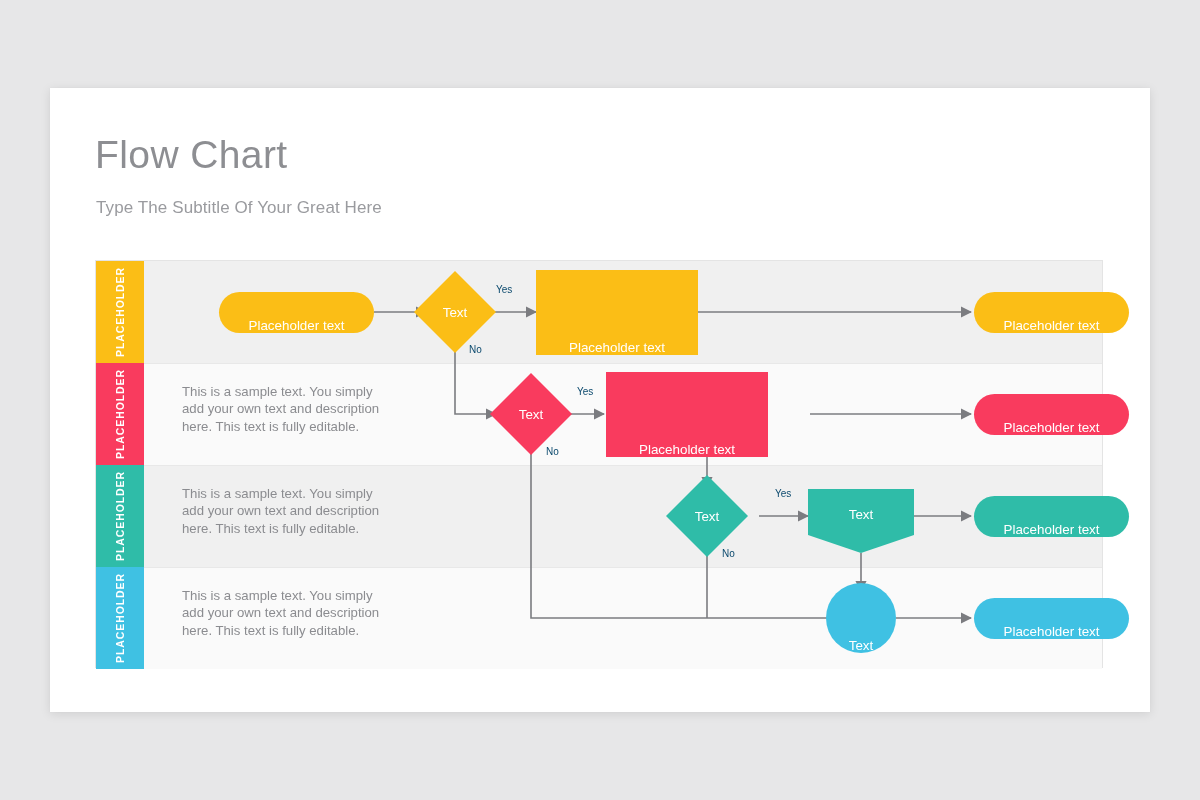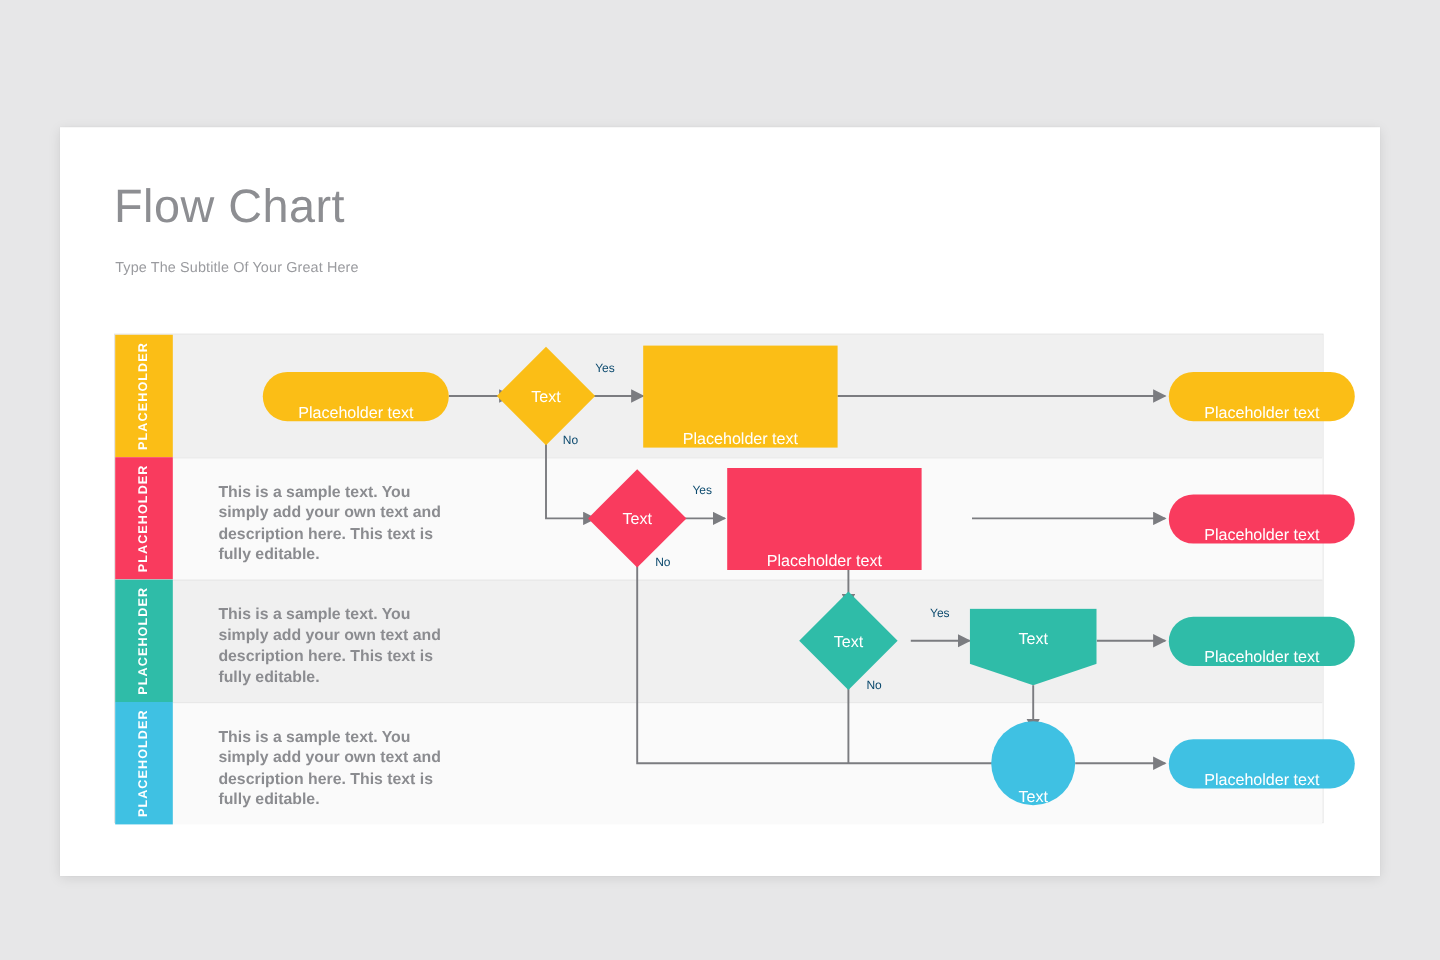--- a/index.html
+++ b/index.html
@@ -5,30 +5,29 @@
   html,body{margin:0;padding:0;}
   body{
     width:1200px;height:800px;overflow:hidden;
     background:#e7e7e8;
     font-family:"Liberation Sans","DejaVu Sans",sans-serif;
   }
   #slide{
     position:absolute;left:50px;top:88px;width:1100px;height:624px;
     background:#ffffff;
     box-shadow:0 2px 10px rgba(0,0,0,.10), 0 0 1px rgba(0,0,0,.06);
-    margin-top:18px;
   }
   #title{
     position:absolute;left:45px;top:45px;
     font-size:39px;font-weight:400;color:#8d8e92;letter-spacing:.4px;
     white-space:nowrap;
   }
   #subtitle{
     position:absolute;left:46px;top:110px;
-    font-size:12px;font-weight:400;color:#9a9b9f;letter-spacing:.1px;
+    font-size:17px;font-weight:400;color:#9a9b9f;letter-spacing:.1px;
     white-space:nowrap;
   }
   
   #table{
     position:absolute;left:45px;top:172px;width:1008px;height:408px;
     border:1px solid #e4e4e4;box-sizing:border-box;
   }
   .row{position:absolute;left:0;width:100%;height:102px;box-sizing:border-box;}
   .row.odd{background:#f0f0f0;}
   .row.even{background:#fafafa;}
@@ -37,21 +36,21 @@
     position:absolute;left:0;top:0;width:48px;height:102px;
     display:flex;align-items:center;justify-content:center;
   }
   .tag span{
     transform:rotate(-90deg);
     font-size:10.5px;font-weight:700;letter-spacing:.9px;color:#ffffff;
     white-space:nowrap;
   }
   .desc{
     position:absolute;left:86px;top:20px;width:205px;
-    font-size:13.2px;line-height:17.4px;color:#8b8c90;font-weight:bold;
+    font-size:13.2px;line-height:17.4px;color:#8b8c90;
   }
   
   #flow{position:absolute;left:0;top:0;width:1008px;height:408px;pointer-events:none;}
   .node{position:absolute;display:flex;align-items:flex-end;justify-content:center;
         color:#fff;font-size:13.4px;white-space:nowrap;}
   .pill{border-radius:999px;}
   .rect{border-radius:0;}
   .diamond-wrap{position:absolute;}
   .diamond{width:100%;height:100%;transform:rotate(45deg);}
   .diamond-lbl{position:absolute;left:0;top:0;width:100%;height:100%;

